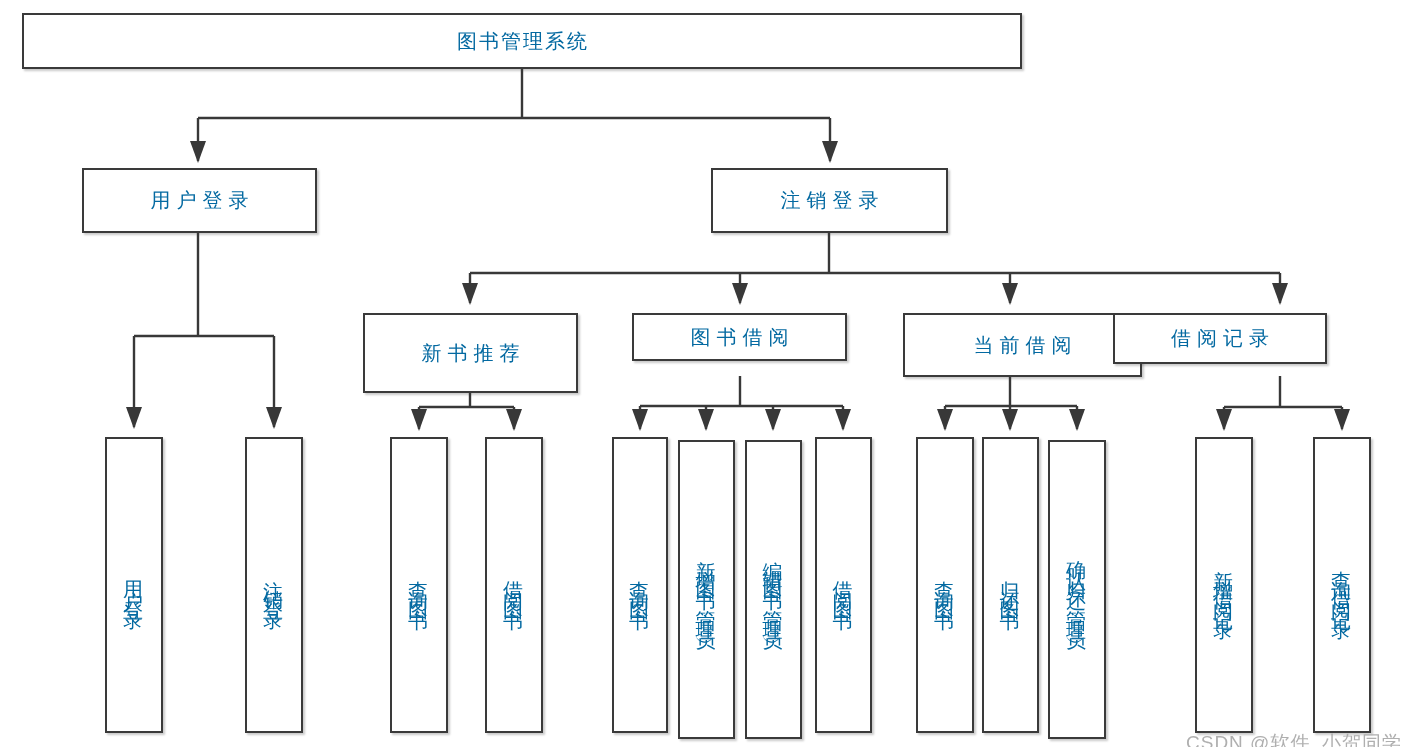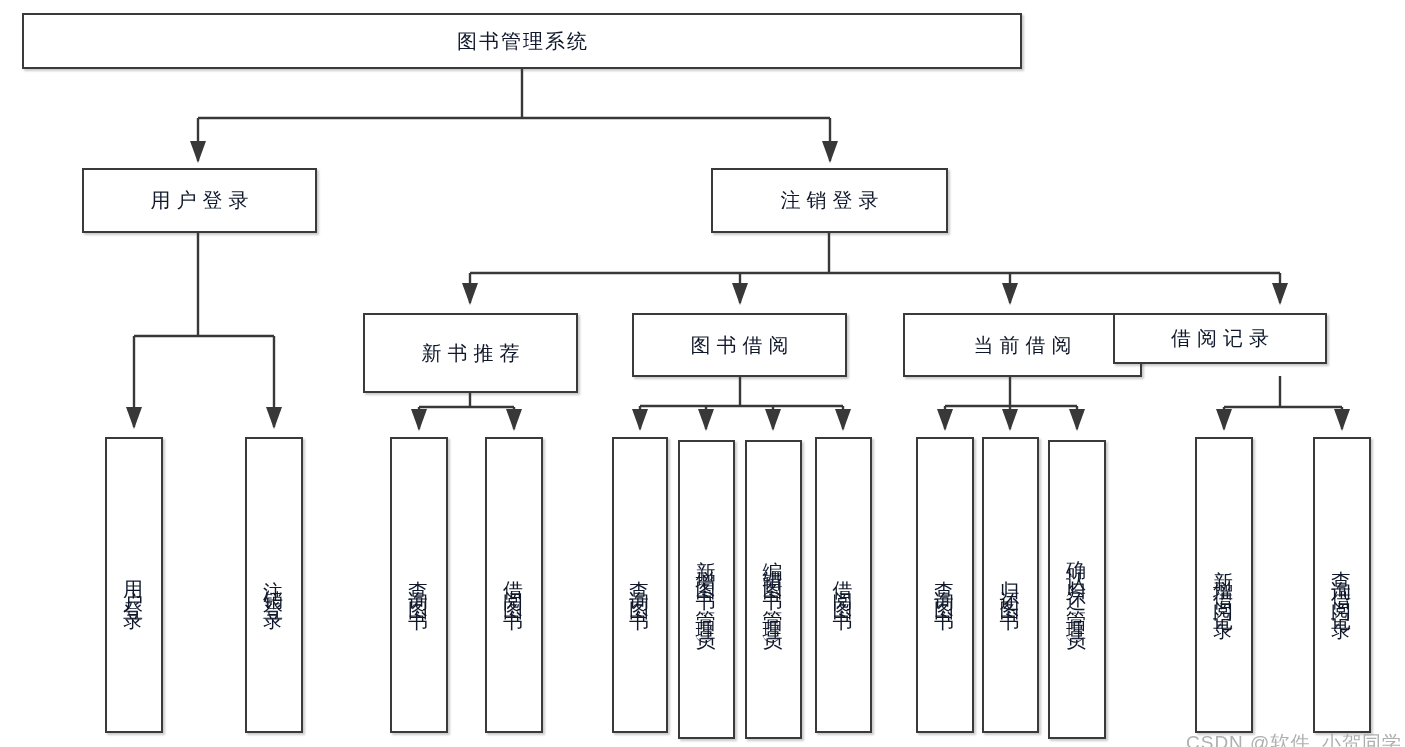--- a/index.html
+++ b/index.html
@@ -4,21 +4,21 @@
 <style>
   html,body { margin:0; padding:0; background:#fff; }
   #canvas {
     position:relative; width:1405px; height:747px; background:#ffffff;
     font-family:"Liberation Sans","DejaVu Sans",sans-serif; overflow:hidden;
   }
   svg.wires { position:absolute; left:0; top:0; z-index:0; }
   .node {
     position:absolute; box-sizing:border-box; background:#fff;
     border:2.5px solid #3a3a3a; display:flex; align-items:center; justify-content:center;
-    color:#0f172a; z-index:1; box-shadow:1.5px 2px 2px rgba(70,70,70,0.28);
+    color:#0369a1; z-index:1; box-shadow:1.5px 2px 2px rgba(70,70,70,0.28);
   }
   .node.h span { font-size:20px; letter-spacing:6px; text-indent:6px; white-space:nowrap; }
   .node.root span { font-size:20px; letter-spacing:2px; text-indent:2px; }
   .node.v span {
     writing-mode:vertical-rl; text-orientation:mixed;
     font-size:20px; letter-spacing:10px; white-space:nowrap;
   }
   .watermark {
     position:absolute; left:1186px; top:714px; z-index:5;
     font-size:19px; color:#a9a9a9; letter-spacing:1px; white-space:nowrap; opacity:.92;margin-top:16px;
@@ -78,21 +78,21 @@
   <div class="node h" style="left:82px;top:168px;width:235px;height:65px">
     <span>用户登录</span>
   </div>
   <div class="node h" style="left:711px;top:168px;width:237px;height:65px">
     <span>注销登录</span>
   </div>
 
   <div class="node h" style="left:363px;top:313px;width:215px;height:80px">
     <span>新书推荐</span>
   </div>
-  <div class="node h" style="left:632px;top:313px;width:215px;height:64px">
+  <div class="node h" style="left:632px;top:313px;width:215px;height:48px">
     <span>图书借阅</span>
   </div>
   <div class="node h" style="left:903px;top:313px;width:239px;height:64px">
     <span>当前借阅</span>
   </div>
   <div class="node h" style="left:1113px;top:313px;width:214px;height:51px">
     <span>借阅记录</span>
   </div>
 
   <div class="node v" style="left:105px;top:437px;width:58px;height:296px">

